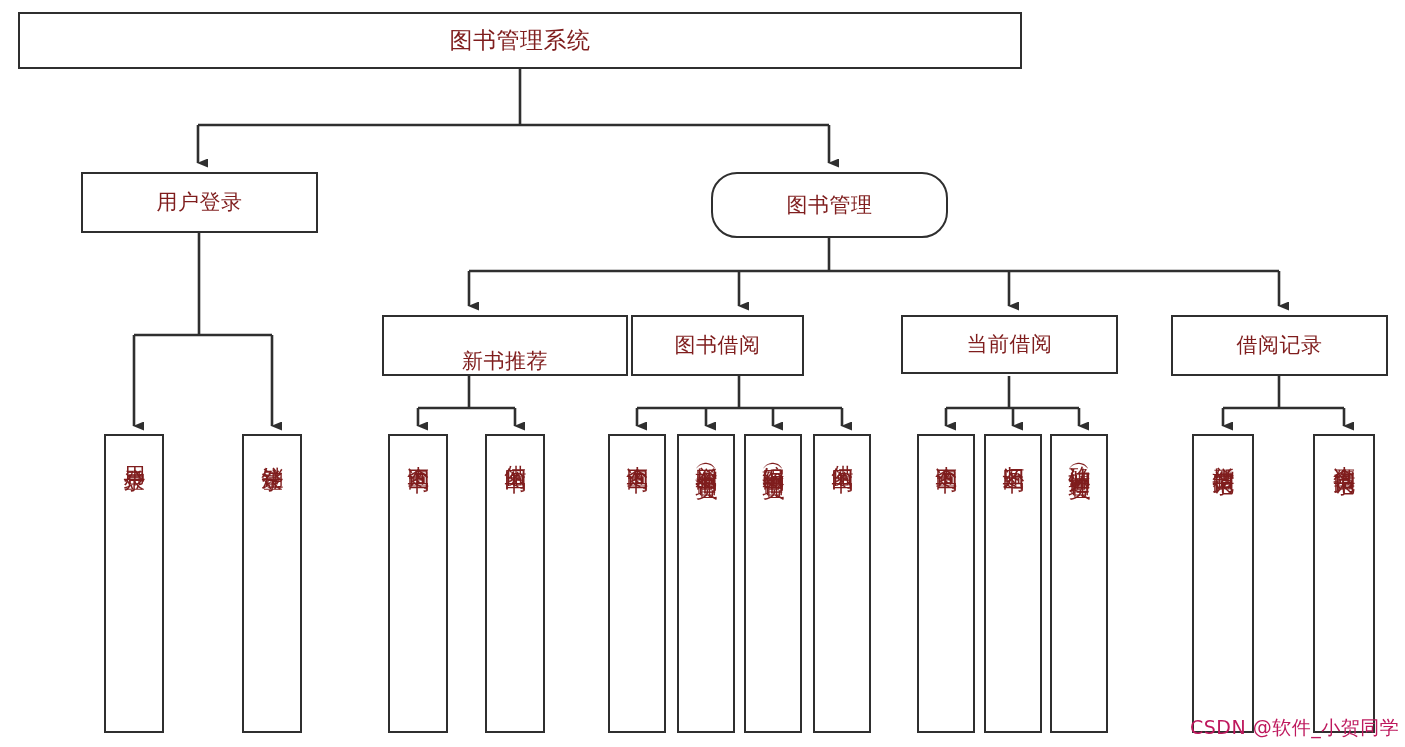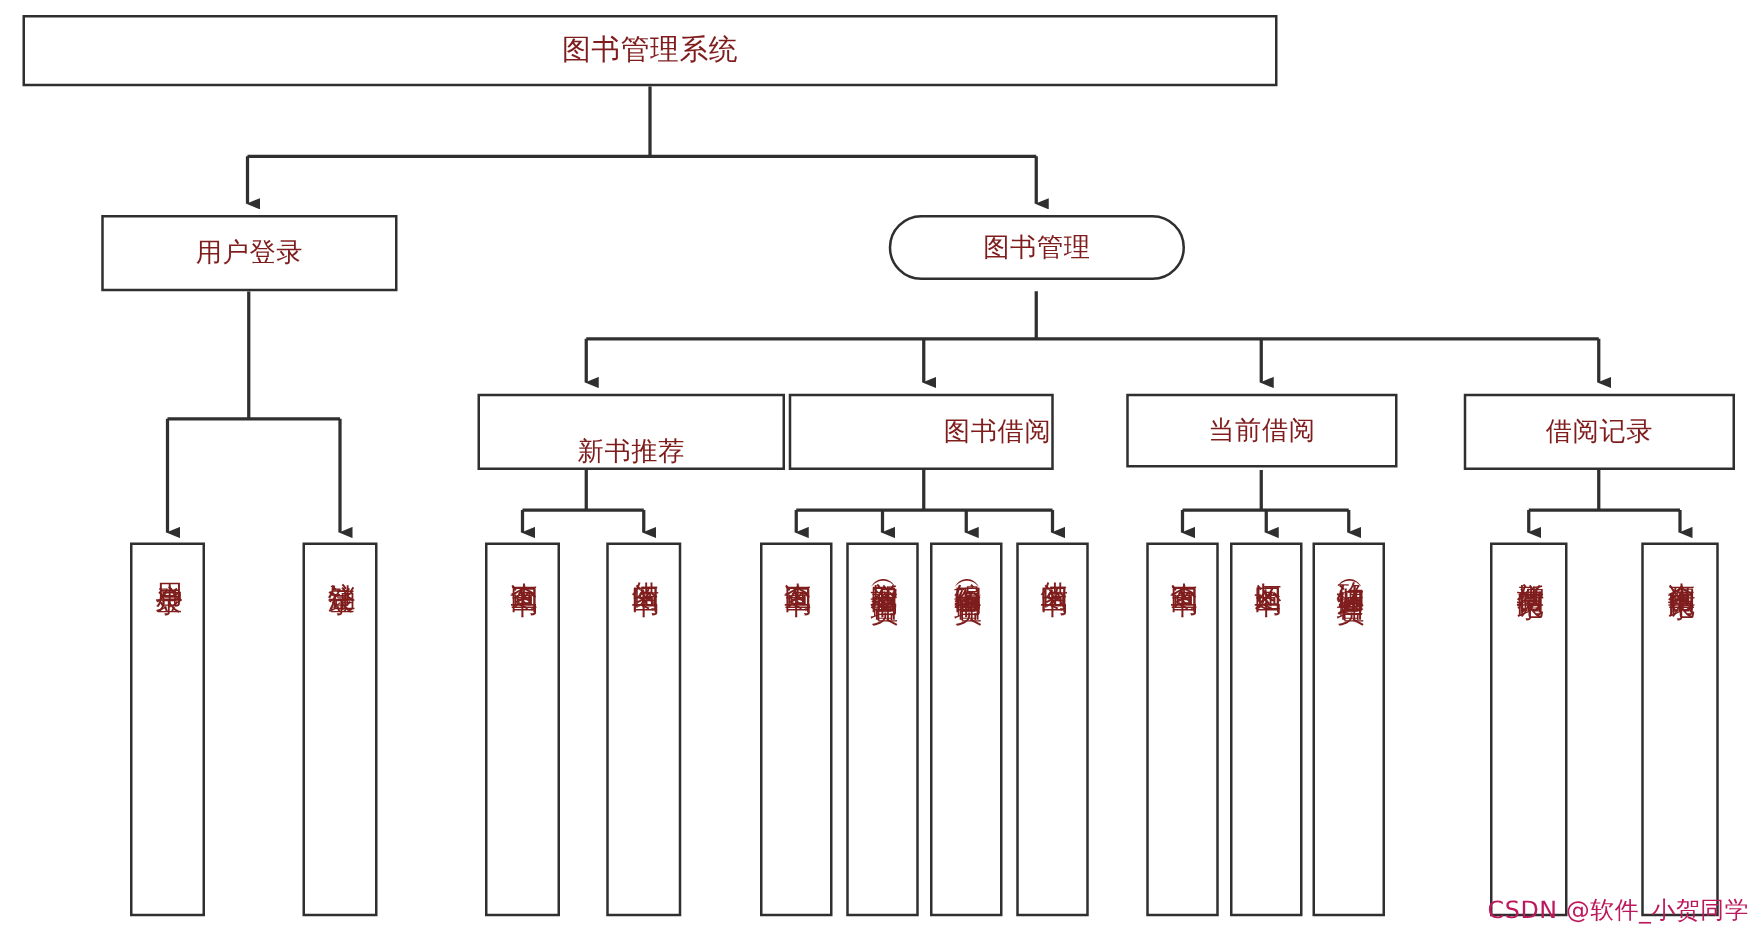--- a/index.html
+++ b/index.html
@@ -131,28 +131,28 @@
     </g>
   </svg>
 
   <div class="node root" style="left:18px; top:12px; width:1004px; height:57px;">
     <span class="label">图书管理系统</span>
   </div>
 
   <div class="node branch" style="left:81px; top:172px; width:237px; height:61px;">
     <span class="label">用户登录</span>
   </div>
-  <div class="node branch" style="left:711px; top:172px; width:237px; height:52px;border-radius:26px;">
+  <div class="node branch" style="left:711px; top:172px; width:237px; height:66px;border-radius:26px;">
     <span class="label">图书管理</span>
   </div>
 
   <div class="node branch" style="left:382px; top:315px; width:246px; height:61px;align-items:flex-end;">
     <span class="label">新书推荐</span>
   </div>
-  <div class="node branch" style="left:631px; top:315px; width:212px; height:61px;justify-content:flex-end;">
+  <div class="node branch" style="left:631px; top:315px; width:173px; height:61px;">
     <span class="label">图书借阅</span>
   </div>
   <div class="node branch" style="left:901px; top:315px; width:217px; height:59px;">
     <span class="label">当前借阅</span>
   </div>
   <div class="node branch" style="left:1171px; top:315px; width:217px; height:61px;">
     <span class="label">借阅记录</span>
   </div>
 
   <div class="node leaf" style="left:104px; top:434px; width:60px; height:299px;">

